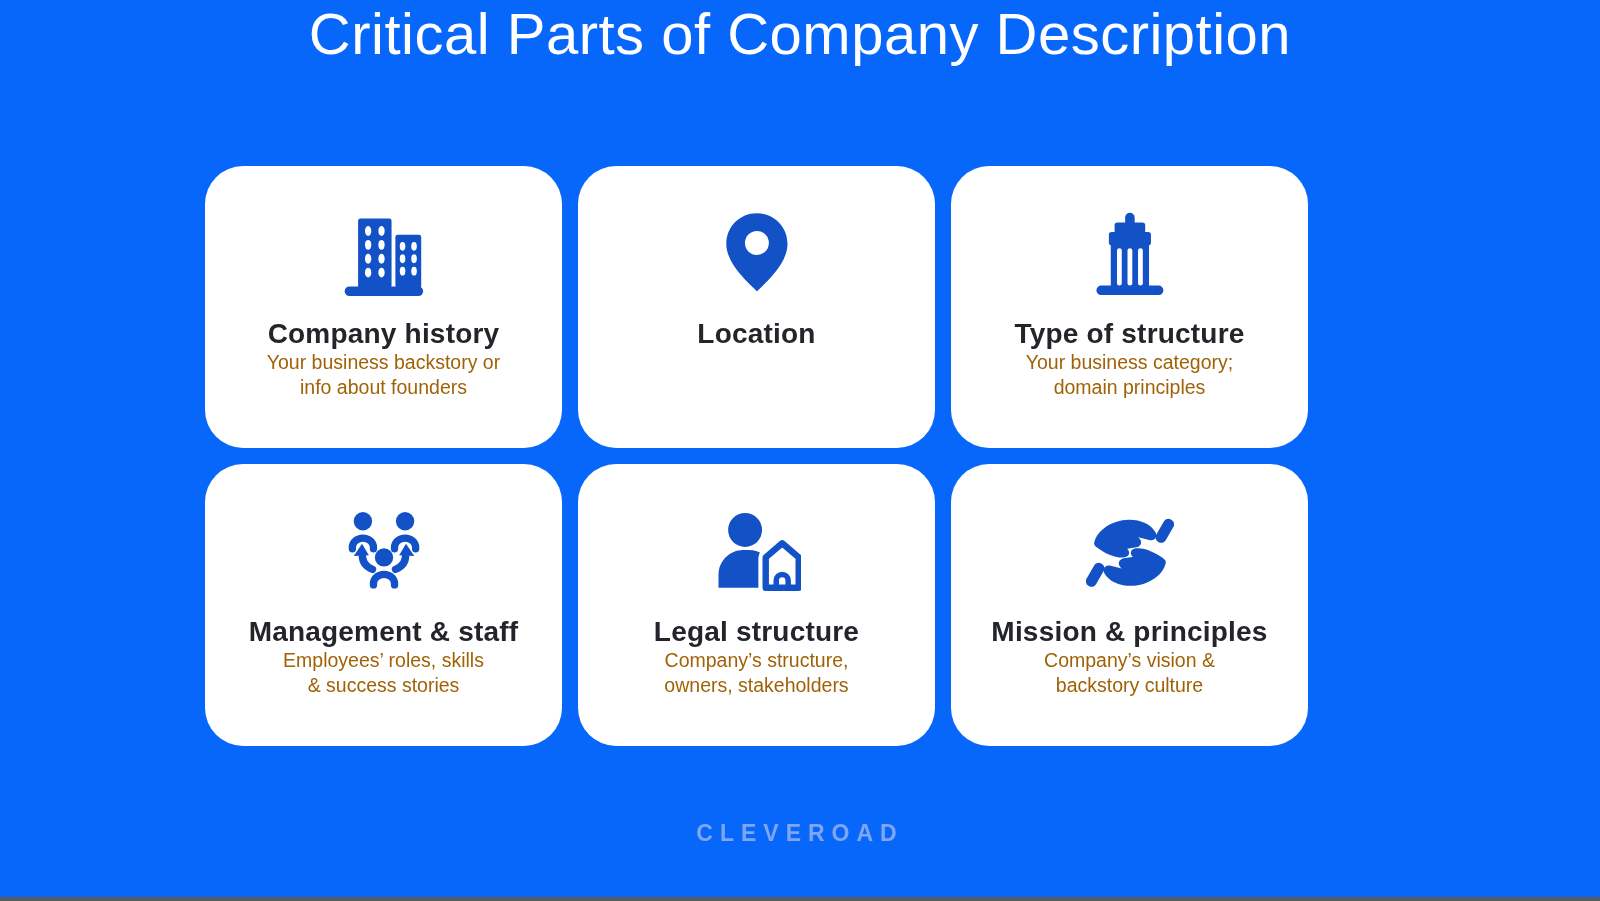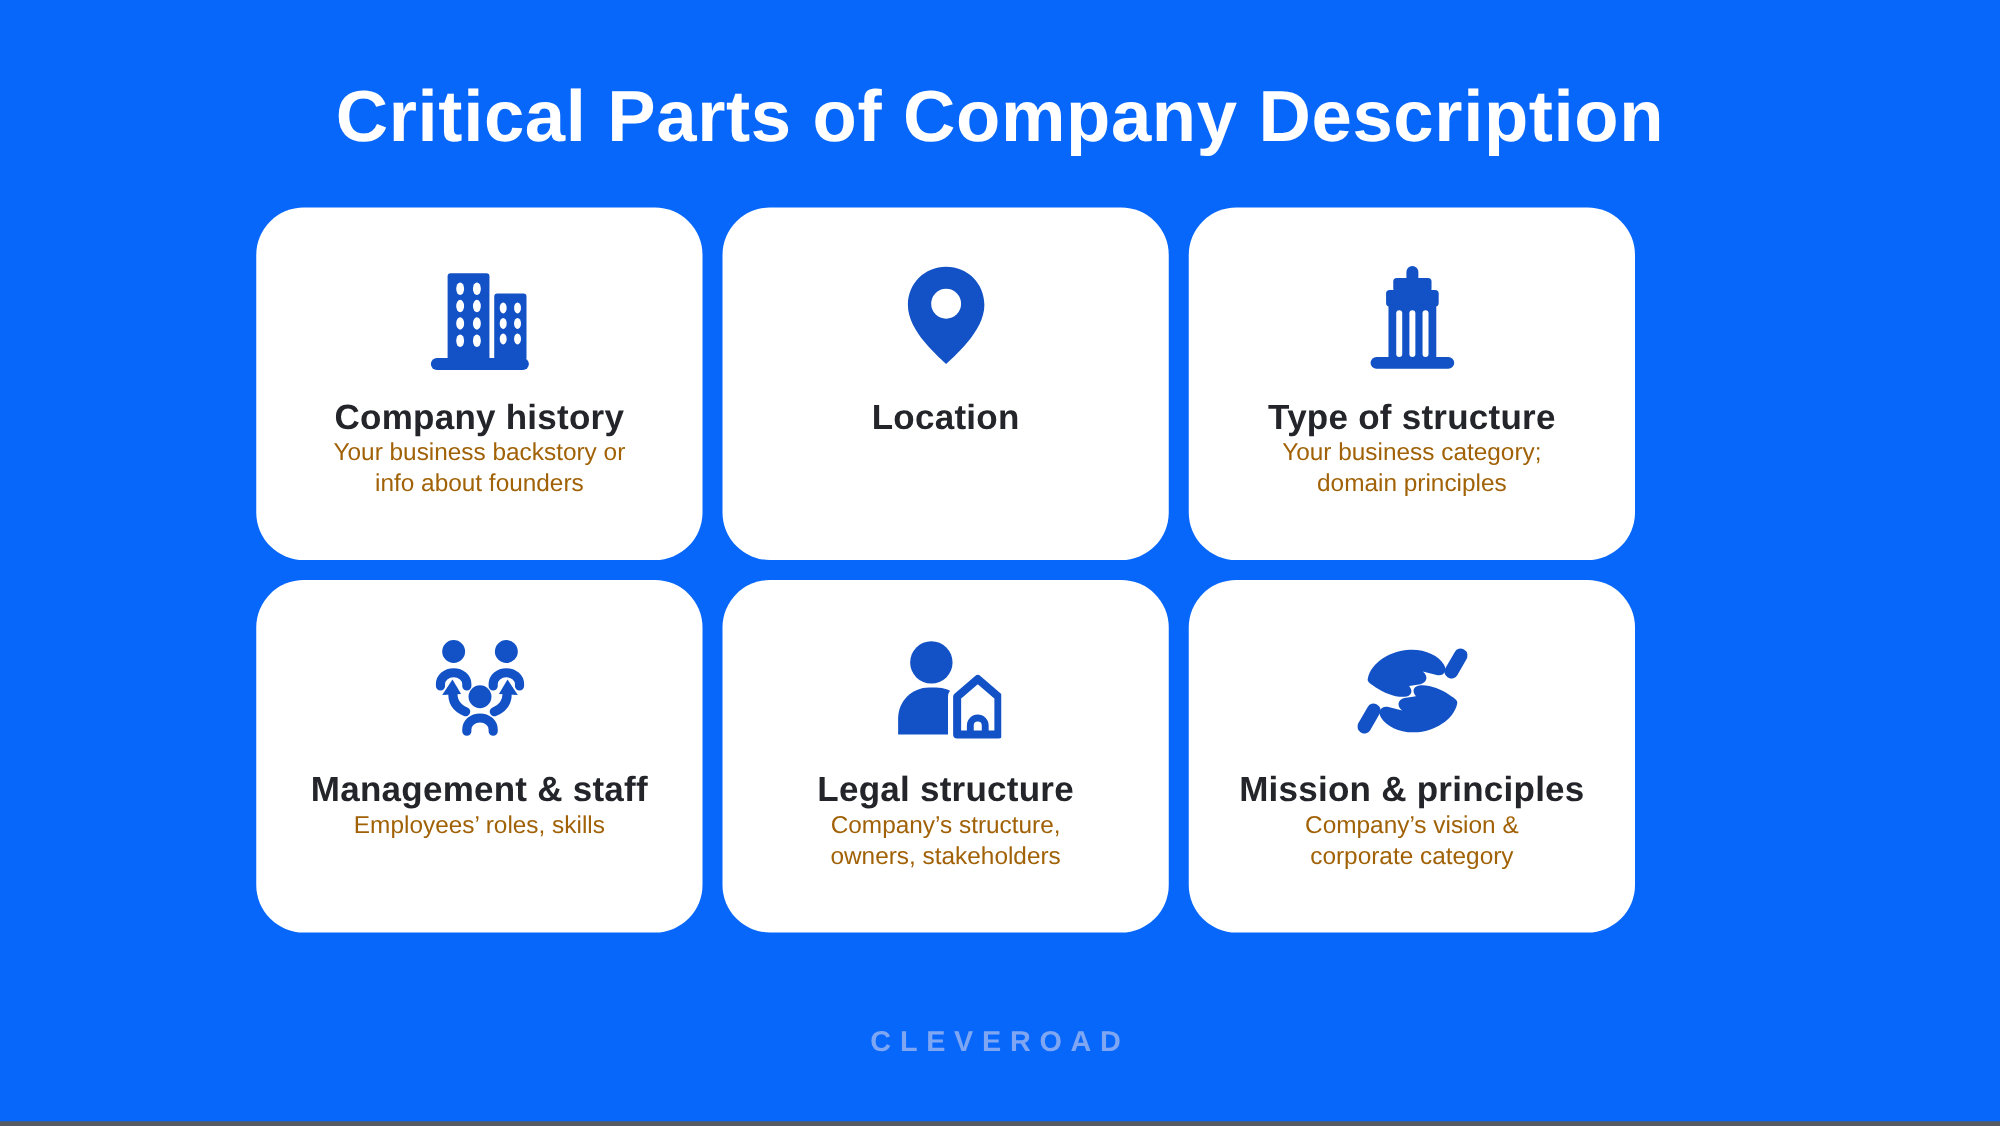--- a/index.html
+++ b/index.html
@@ -5,25 +5,24 @@
   html,body{margin:0;padding:0;}
   body{font-family:"Liberation Sans",sans-serif;}
   .stage{
     position:relative;
     width:1600px;height:901px;
     background:#0767FB;
     overflow:hidden;
   }
   .page-title{
     margin:0;
-    padding-top:60px;
     text-align:center;
     color:#FFFFFF;
     font-size:58px;
-    font-weight:bold;
+    font-weight:normal;
     letter-spacing:0.5px;
   }
   .grid{
     position:absolute;
     left:205px;top:166px;
     display:grid;
     grid-template-columns:repeat(3,357px);
     grid-auto-rows:282px;
     column-gap:41px;
     row-gap:50px;
@@ -163,20 +162,21 @@
             <path d="M59.5 45.5 v-1.5 a11.5 10 0 0 1 23 0 v1.5"></path>
             <path d="M36.5 85 v-1.5 a11.5 10 0 0 1 23 0 v1.5"></path>
             <path d="M35.5 68 Q23 63 24.5 50"></path>
             <path d="M60.5 68 Q73 63 71.5 50"></path>
           </g>
         </svg>
       </div>
       <div class="card-title">Management &amp; staff</div>
       <div class="card-desc">
         <div>Employees’ roles, skills</div>
+        <div>&amp; success stories</div>
       </div>
     </div>
 
     <div class="card">
       <div class="icon-wrap">
         <svg viewBox="0 0 96 96" xmlns="http://www.w3.org/2000/svg">
           <g fill="currentColor">
             <circle cx="35" cy="25" r="18.5"></circle>
             <path d="M6 88 V74 C6 59 18 47 33 47 h6 c7 0 13.5 2.6 18.5 7 V88 Z"></path>
           </g>
@@ -201,21 +201,21 @@
           </g>
           <g fill="currentColor" transform="rotate(180 48 50)">
             <path d="M9 39 C12 25 29 14.5 46 14 C59.5 13.6 70.5 19 75.5 27 C78.5 32 75.5 37.5 69 36 L57 33 C62 37 61 42.5 55 44 L45 45.5 C49 50 47 54.5 41 55 C33 55.6 23 51.5 16 46.8 C10.8 43.3 8.3 42 9 39 Z"></path>
             <rect x="80" y="12" width="12" height="28" rx="5.5" transform="rotate(30 86 26)"></rect>
           </g>
         </svg>
       </div>
       <div class="card-title">Mission &amp; principles</div>
       <div class="card-desc">
         <div>Company’s vision &amp;</div>
-        <div>corporate category</div>
+        <div>backstory culture</div>
       </div>
     </div>
 
   </div>
 
   <div class="brand">CLEVEROAD</div>
   <div class="bottom-strip"></div>
 </div>
 
 </body></html>

